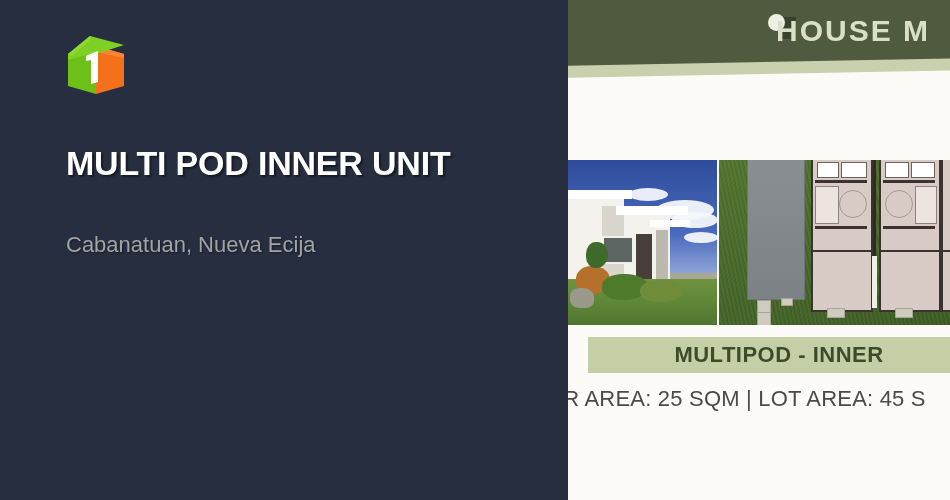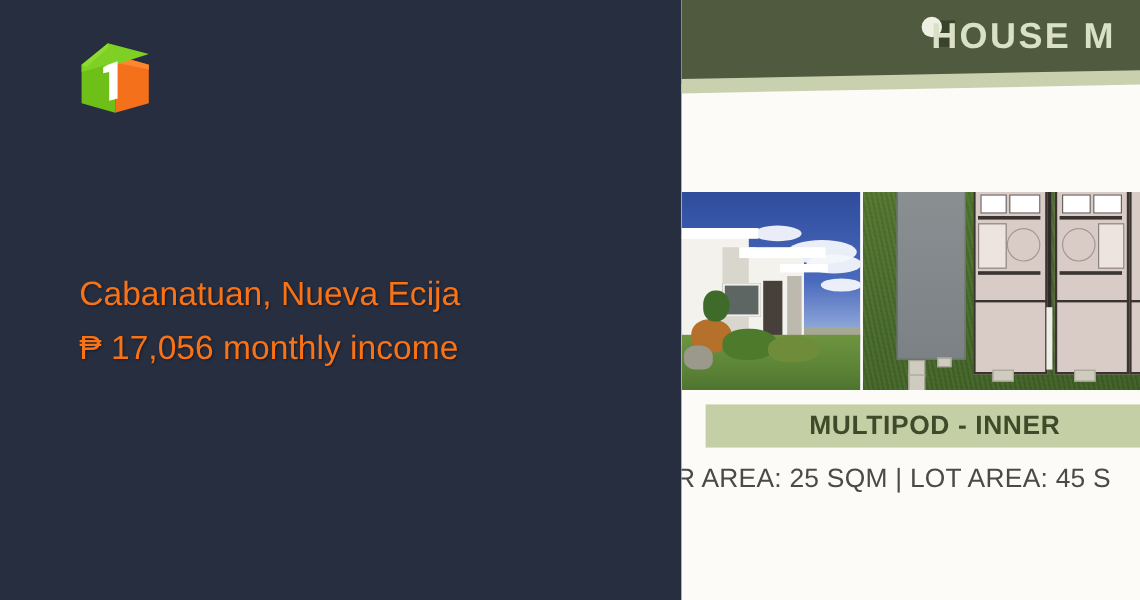--- a/index.html
+++ b/index.html
@@ -49,22 +49,22 @@
     white-space: nowrap;
   }
 
   #details {
     position: absolute;
     left: 66px;
     top: 222px;
     width: 470px;
   }
   .detail-line {
-    font-size: 28px;
-    color: #f97316;
+    font-size: 22px;
+    color: #a3a3a3;
     line-height: 45px;
     text-shadow: 1px 1px 2px rgba(0,0,0,0.4);
     white-space: nowrap;
   }
 
   
   #right-panel {
     position: absolute;
     left: 568px; top: 0;
     width: 382px;
@@ -247,24 +247,24 @@
         <polygon points="4,22 32,14 32,62 4,54" fill="#6FBF19"></polygon>
         <polygon points="4,22 32,14 32,20 4,28" fill="#7FD024"></polygon>
 
         <polygon points="4,22 26,4 60,13 32,22" fill="#7FD024"></polygon>
         <polygon points="4,22 26,4 26,8 8,24" fill="#8CDB2E"></polygon>
 
         <polygon points="26,22 34,19 34,50 27,52 27,28 22,29 22,24" fill="#FFFFFF"></polygon>
       </svg>
     </div>
 
+    <div id="title">MULTI POD INNER UNIT</div>
 
     <div id="details">
       <div class="detail-line">Cabanatuan, Nueva Ecija</div>
-      <div class="detail-line">₱ 17,056 monthly income</div>
     </div>
 
   </div>
 
   <div id="right-panel">
 
     <div id="banner"></div>
     <div id="banner-strip"></div>
     <div id="banner-square"></div>
     <div id="banner-dot"></div>

